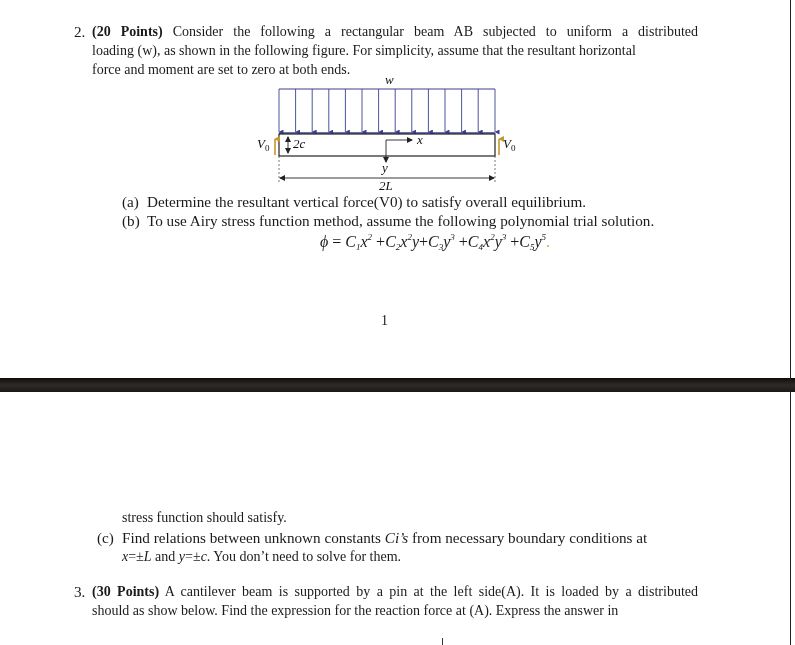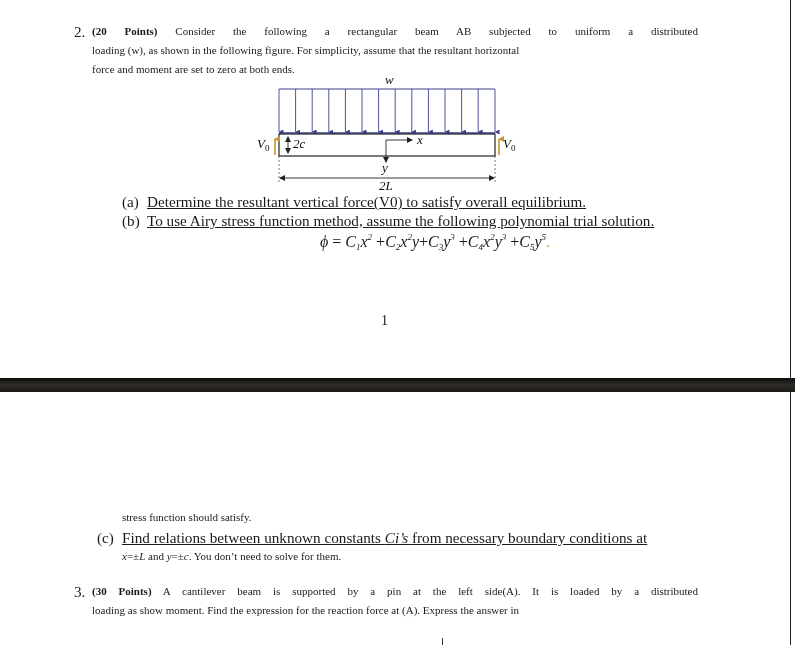--- a/index.html
+++ b/index.html
@@ -10,28 +10,28 @@
       color: #1a1a1a;
     }
     .page { position: absolute; left: 0; width: 790px; background: #fff; }
     .page-top { top: 0; height: 378px; }
     .page-bottom { top: 392px; height: 253px; }
     .right-edge { position: absolute; right: 4px; top: 0; width: 1px; height: 645px; background: #222; }
     .page-gap {
       position: absolute; left: 0; top: 378px; width: 795px; height: 14px;
       background: linear-gradient(#0e0c0a, #2f2c27 50%, #1a1815);
     }
-    .para { position: absolute; font-size: 11px; line-height: 19px; text-align: justify; }
+    .para { position: absolute; font-size: 14px; line-height: 19px; text-align: justify; }
     .qnum { position: absolute; font-size: 15.2px; line-height: 19px; }
     b { font-weight: bold; }
     i { font-style: italic; }
     .just-last { text-align-last: justify; }
     .sub { position: absolute; font-size: 15.2px; line-height: 19px; }
     .sub .lbl { position: absolute; left: 0; }
-    .sub .txt { position: absolute; left: 25px; white-space: nowrap; text-decoration: underline; }
+    .sub .txt { position: absolute; left: 25px; white-space: nowrap; }
     .equation { position: absolute; font-size: 16px; font-style: italic; white-space: nowrap; margin-left: 32px; }
     .equation sup { font-size: 9px; vertical-align: 7px; }
     .equation sub { font-size: 9px; vertical-align: -3px; }
     .page-number { position: absolute; font-size: 14px; }
     .figure { position: absolute; left: 245px; top: 78px; }
     .fig-label { font-family: "Liberation Serif", serif; font-style: italic; font-size: 13px; fill: #111; }
     .nowrap { white-space: nowrap; }
   </style>
 </head>
 <body>
@@ -123,17 +123,17 @@
   <div class="para nowrap" style="left:122px; top:116px;">stress function should satisfy.</div>
 
   <div class="sub" style="left:97px; top:136px;">
     <span class="lbl">(c)</span>
     <span class="txt">Find relations between unknown constants <i>Ci’s</i> from necessary boundary conditions at</span>
   </div>
   <div class="para nowrap" style="left:122px; top:155px;"><i>x</i>=±<i>L</i> and <i>y</i>=±<i>c</i>. You don’t need to solve for them.</div>
 
   <div class="qnum" style="left:74px; top:190px;">3.</div>
   <div class="para just-last nowrap" style="left:92px; top:190px; width:606px;"><b>(30 Points)</b><span> A cantilever beam is supported by a pin at the left side(A). It is loaded by a distributed</span></div>
-  <div class="para nowrap" style="left:92px; top:209px; width:606px;">loading as show moment. Find the expression for the reaction force at (A). Express the answer in</div>
+  <div class="para nowrap" style="left:92px; top:209px; width:606px;">should as show below. Find the expression for the reaction force at (A). Express the answer in</div>
   <div style="position:absolute; left:442px; top:246px; width:1px; height:8px; background:#333;"></div>
 </div>
 
 <div class="right-edge"></div>
 
 </body></html>

